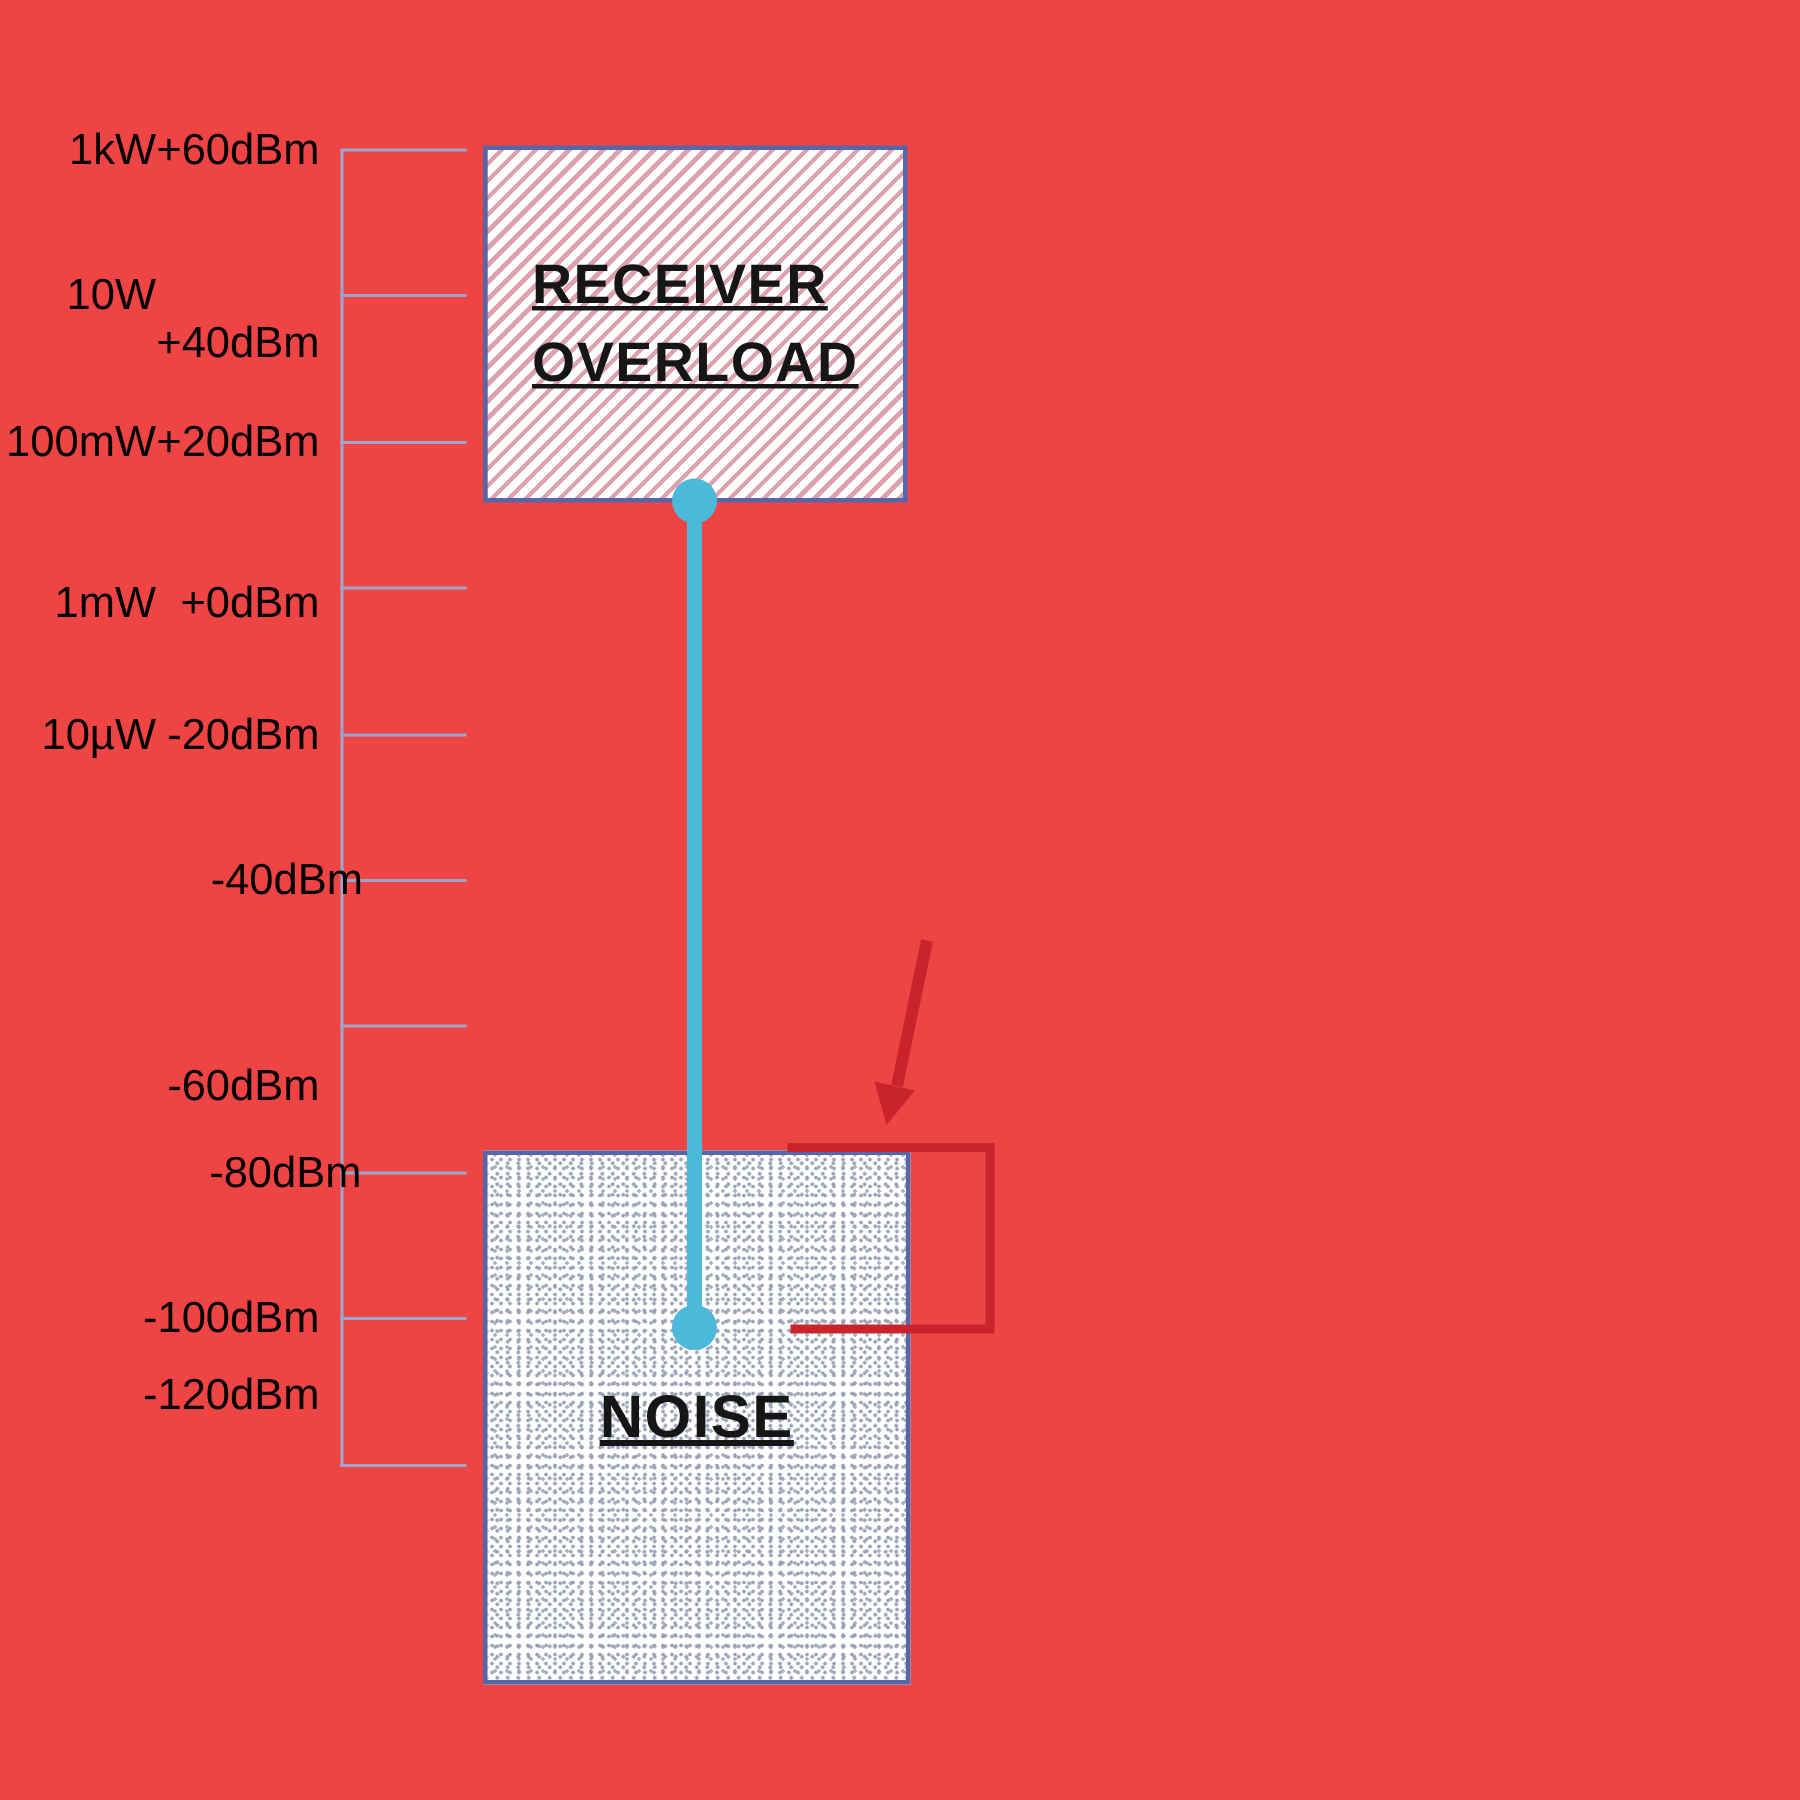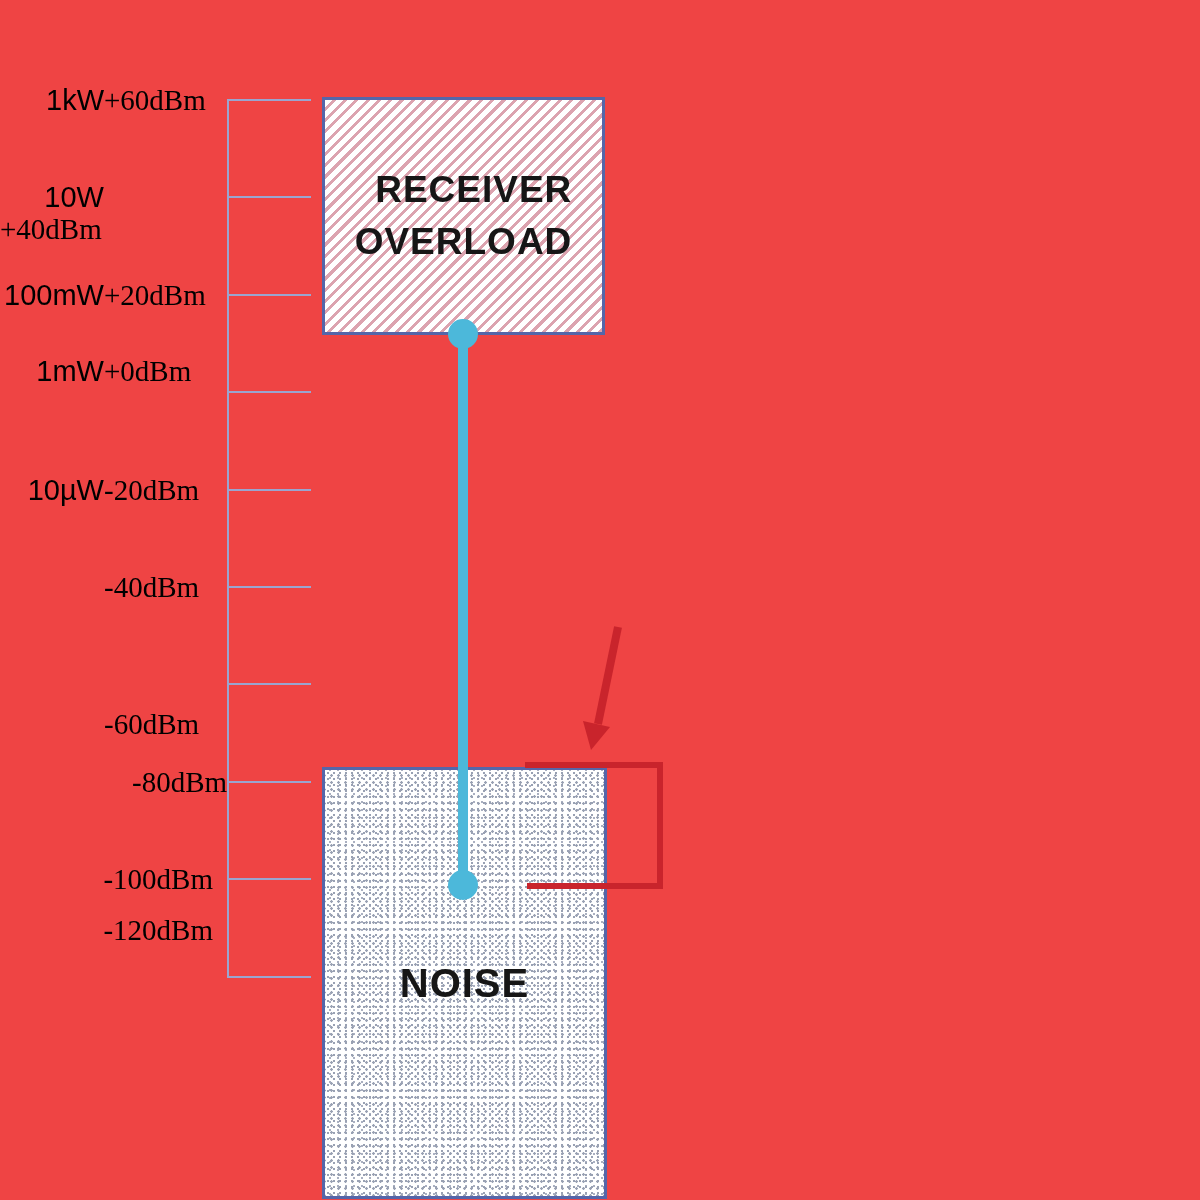--- a/index.html
+++ b/index.html
@@ -35,45 +35,46 @@
     background: var(--axis);
   }
   .axis-row {
     position: absolute;
     left: 0; width: 213px; height: 32px;
     display: flex;
     font-size: 29px; line-height: 32px;
     color: #000;
   }
   .axis-row .power { width: 104px; text-align: right; white-space: pre; }
-  .axis-row .dbm  { flex: 1; text-align: left; white-space: pre; font-family: Liberation Serif, serif; }
+  .axis-row .dbm  { flex: 1; text-align: right; white-space: pre; }
   
   .box {
     position: absolute;
     border: 3px solid var(--box-border);
     display: flex; align-items: center; justify-content: center;
     box-sizing: border-box;
   }
   .box-overload {
     left: 322px; top: 97px; width: 283px; height: 238px;
     background: repeating-linear-gradient(135deg, #ffffff 0px, #ffffff 5px, var(--hatch) 5px, var(--hatch) 8px);
   }
   .box-noise {
-    left: 322px; top: 767px; width: 285px; height: 432px;
+    left: 322px; top: 767px; width: 285px; height: 356px;
     background:
       radial-gradient(circle, var(--stipple) 1.1px, rgba(0,0,0,0) 1.5px) 0px 0px / 6px 6px,
       radial-gradient(circle, var(--stipple) 1.1px, rgba(0,0,0,0) 1.5px) 3px 2px / 7px 7px,
       radial-gradient(circle, #aab0c1 1px, rgba(0,0,0,0) 1.4px) 1px 4px / 8px 8px,
       #ffffff;
   }
   .box-label {
     font-weight: bold;
-    text-align: right;
+    text-align: left;
     white-space: pre-line;
     color: #161616;
+    text-decoration: underline;
   }
   .box-overload .box-label { font-size: 37px; line-height: 52px; letter-spacing: 1px; }
   .box-noise .box-label { font-size: 40px; line-height: 44px; letter-spacing: 1px; }
   
   .overlay {
     position: absolute;
     left: 0; top: 0; width: 1200px; height: 1200px;
     pointer-events: none;
   }
   
@@ -102,31 +103,31 @@
       <div class="axis-row" style="top: 181.4px; flex-direction: column;">
         <span class="power">10W</span>
         <span class="dbm">+40dBm</span>
       </div>
       <div class="tick-line" style="top: 293.8px;"></div>
       <div class="axis-row" style="top: 278.8px;">
         <span class="power">100mW</span>
         <span class="dbm">+20dBm</span>
       </div>
       <div class="tick-line" style="top: 391.2px;"></div>
-      <div class="axis-row" style="top: 355px;">
+      <div class="axis-row" style="top: 386px;">
         <span class="power">1mW</span>
         <span class="dbm">+0dBm</span>
       </div>
       <div class="tick-line" style="top: 488.6px;"></div>
       <div class="axis-row" style="top: 473.6px;">
         <span class="power">10µW</span>
         <span class="dbm">-20dBm</span>
       </div>
       <div class="tick-line" style="top: 586px;"></div>
-      <div class="axis-row" style="top: 571px;">
+      <div class="axis-row" style="top: 571px; padding-left: 29px;">
         <span class="power"></span>
         <span class="dbm">-40dBm</span>
       </div>
       <div class="tick-line" style="top: 683.4px;"></div>
       <div class="axis-row" style="top: 668.4px; margin-top: 40px;">
         <span class="power"></span>
         <span class="dbm">-60dBm</span>
       </div>
       <div class="tick-line" style="top: 780.8px;"></div>
       <div class="axis-row" style="top: 765.8px; margin-left: 28px;">

